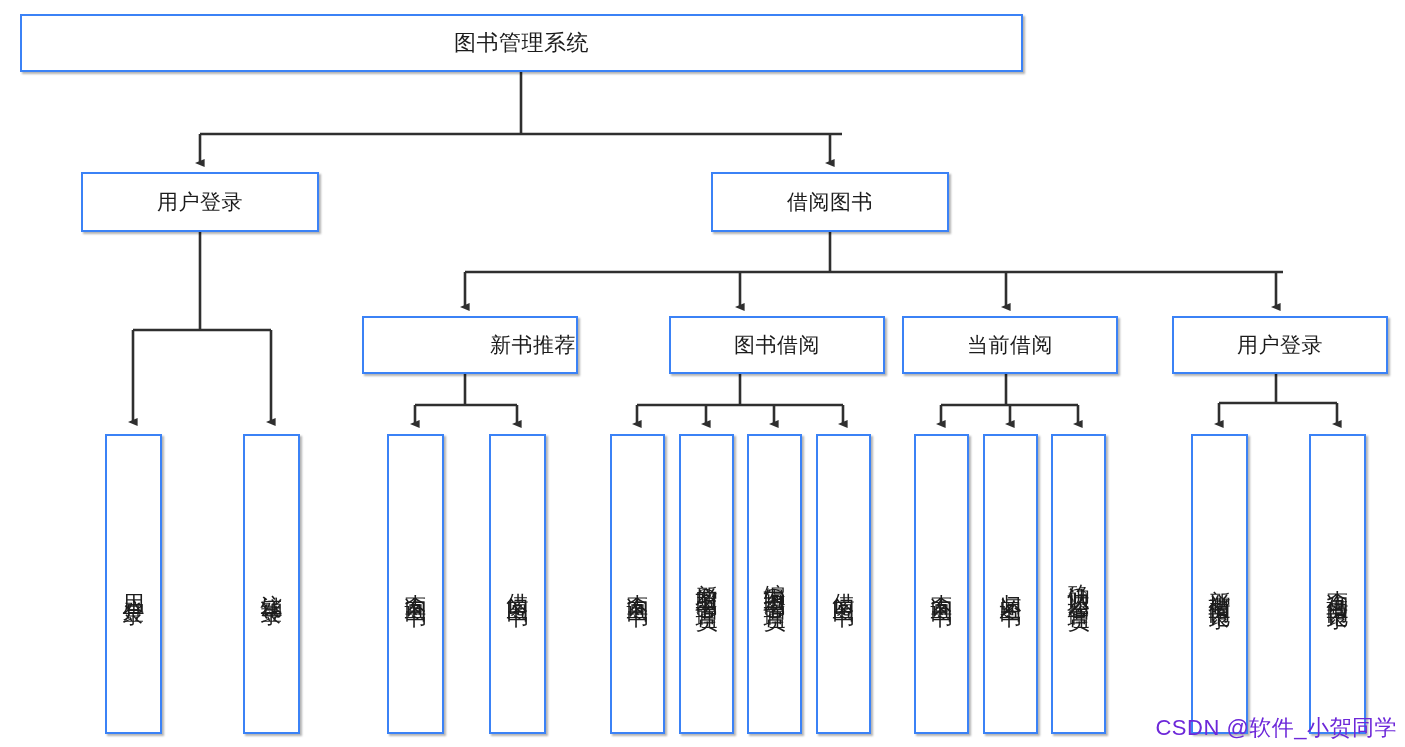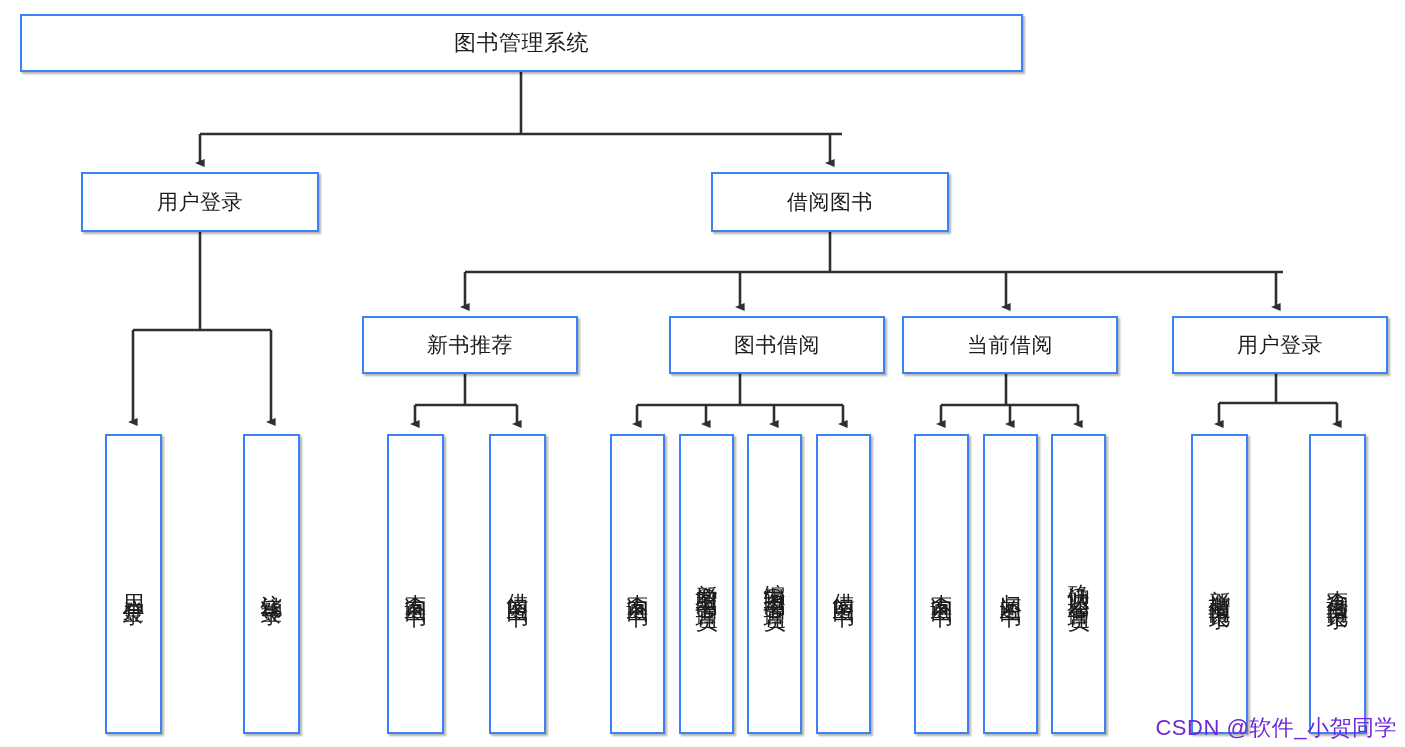--- a/index.html
+++ b/index.html
@@ -124,21 +124,21 @@
   </div>
 
   <div class="node" style="left:81px; top:172px; width:238px; height:60px;">
     <span class="node-label">用户登录</span>
   </div>
 
   <div class="node" style="left:711px; top:172px; width:238px; height:60px;">
     <span class="node-label">借阅图书</span>
   </div>
 
-  <div class="node" style="left:362px; top:316px; width:216px; height:58px;">
+  <div class="node" style="left:362px; top:316px; width:216px; height:58px;justify-content:flex-end;">
     <span class="node-label">新书推荐</span>
   </div>
 
   <div class="node" style="left:633px; top:316px; width:216px; height:58px;margin-left:36px;">
     <span class="node-label">图书借阅</span>
   </div>
 
   <div class="node" style="left:902px; top:316px; width:216px; height:58px;">
     <span class="node-label">当前借阅</span>
   </div>

